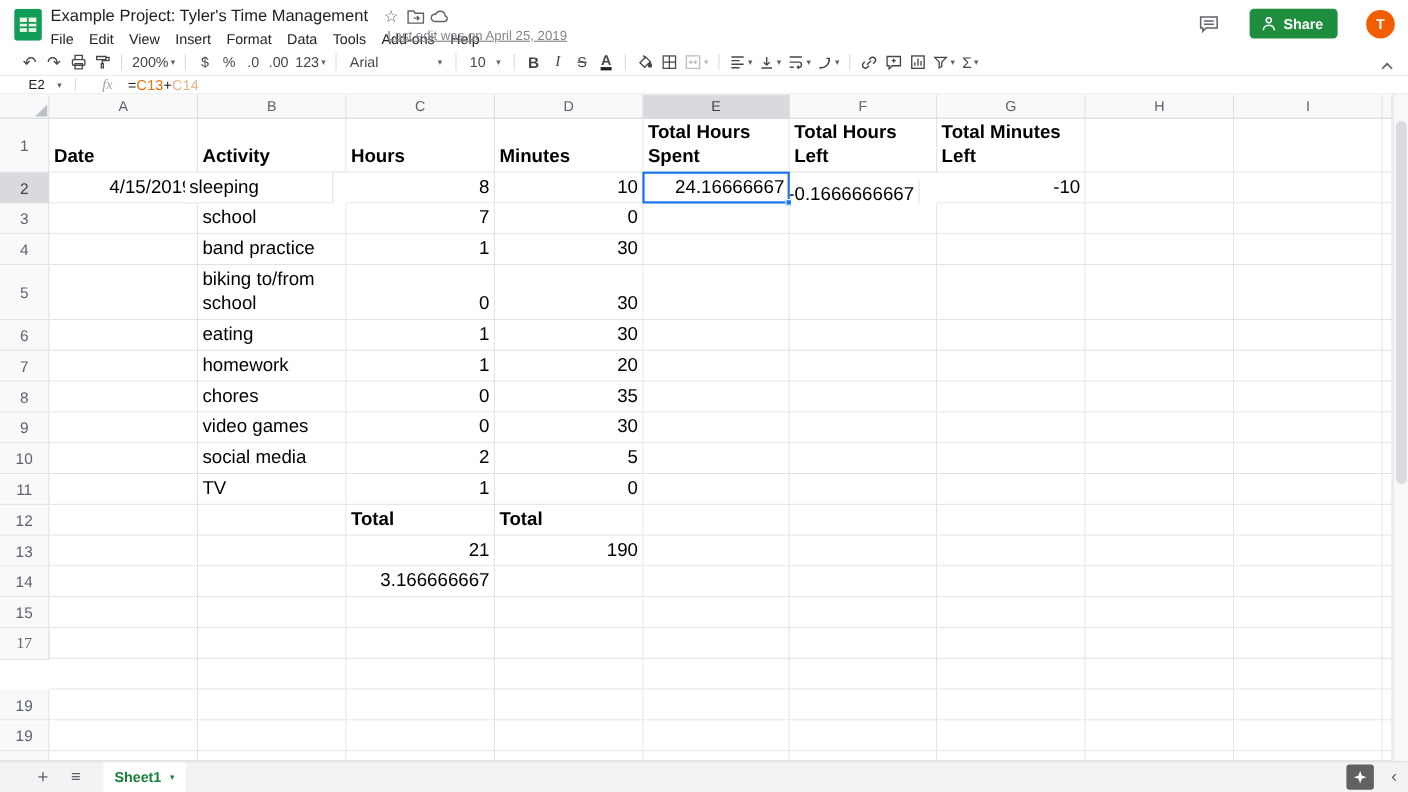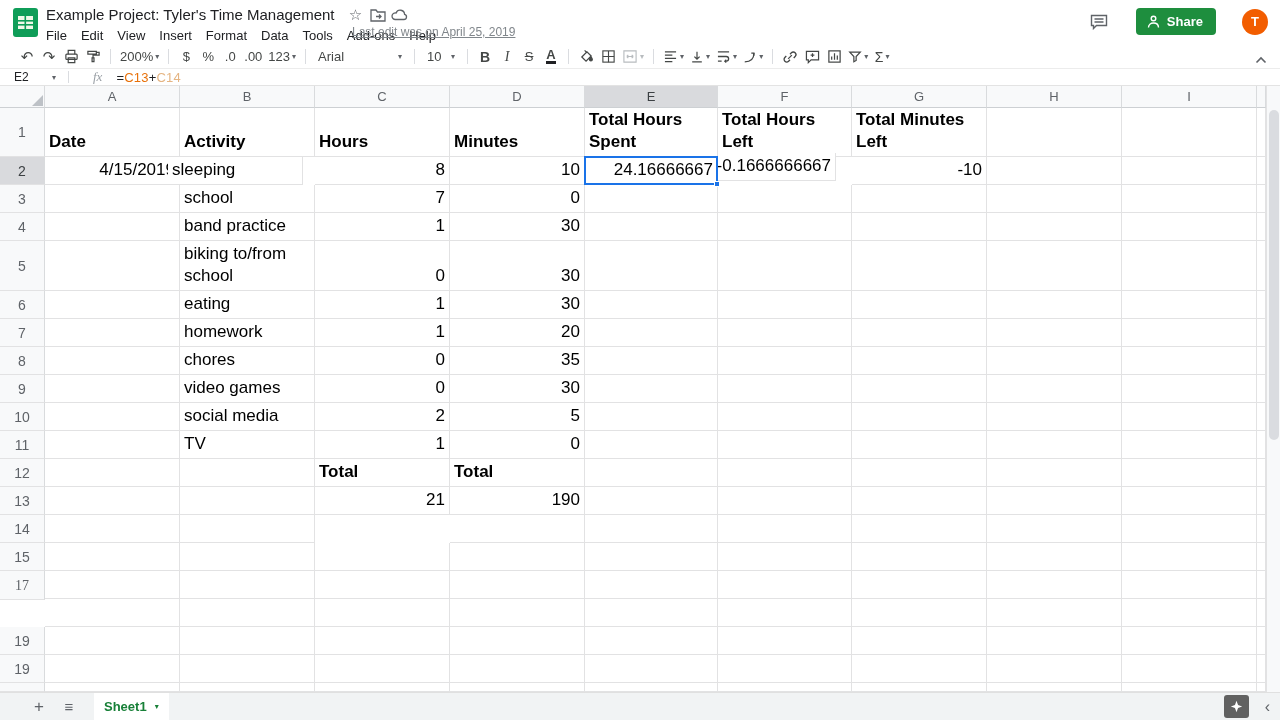--- a/index.html
+++ b/index.html
@@ -36,21 +36,21 @@
   .dimmed, .dimmed * { color:#b8bcbf !important; stroke:#b8bcbf !important; }
   #bold-btn { font-weight:bold; font-size:14px; }
   #italic-btn { font-style:italic; font-family:"Liberation Serif", serif; font-size:14px; }
   #strike-btn { text-decoration:line-through; font-size:13px; }
   #textcolor-btn { font-size:13px; font-weight:bold; border-bottom:3px solid #202124; line-height:12px; height:15px; }
   #collapse-toolbar { position:absolute; right:8px; top:4px; }
 
   
   #formulabar { position:absolute; left:0; top:68px; width:1280px; height:18px; background:#fff;
     border-top:1px solid #ececec; border-bottom:1px solid #e3e3e3; display:flex; align-items:center; }
-  #name-box { width:62px; padding-left:14px; font-size:12px; color:#202124; display:flex; align-items:center; justify-content:space-between; }
+  #name-box { width:62px; padding-left:26px; font-size:12px; color:#202124; display:flex; align-items:center; justify-content:space-between; }
   #name-box .caret { margin-right:6px; }
   #fx-label { font-family:"Liberation Serif", serif; font-style:italic; color:#9aa0a6; font-size:13px;
     margin:0 14px 0 18px; }
   #formula-text { font-size:13px; letter-spacing:0.2px; }
 
   
   #grid { position:absolute; left:0; top:86px; width:1266px; height:606px; background:#fff; overflow:hidden; }
   .colh { position:absolute; top:0; height:22px; background:#f8f9fa; border-right:1px solid #d9dbdd;
     border-bottom:1px solid #cdd0d3; display:flex; align-items:center; justify-content:center;
     font-size:13px; color:#5f6368; }
@@ -315,21 +315,21 @@
       <div class="cell bold" style="left: 718px; top: 22px; width: 134px; height: 49px;">Total Hours Left</div>
       <div class="cell" style="left: 987px; top: 22px; width: 135px; height: 49px;"></div>
       <div class="cell" style="left: 1122px; top: 22px; width: 135px; height: 49px;"></div>
       <div class="cell" style="left: 1257px; top: 22px; width: 9px; height: 49px;"></div>
       <div class="rowh sel" style="top: 71px; height: 28px;">2</div>
       <div class="cell ar" style="left: 45px; top: 71px; width: 135px; height: 28px;">4/15/2019</div>
       <div class="cell" style="left: 168px; top: 71px; width: 135px; height: 28px;">sleeping</div>
       <div class="cell ar" style="left: 315px; top: 71px; width: 135px; height: 28px;">8</div>
       <div class="cell ar" style="left: 450px; top: 71px; width: 135px; height: 28px;">10</div>
       <div class="cell ar" style="left: 585px; top: 71px; width: 133px; height: 28px;">24.16666667</div>
-      <div class="cell ar" style="left: 718px; top: 67px; width: 118px; height: 28px;">-0.1666666667</div>
+      <div class="cell ar" style="left: 718px; top: 78px; width: 118px; height: 28px;">-0.1666666667</div>
       <div class="cell ar" style="left: 852px; top: 71px; width: 135px; height: 28px;">-10</div>
       <div class="cell" style="left: 987px; top: 71px; width: 135px; height: 28px;"></div>
       <div class="cell" style="left: 1122px; top: 71px; width: 135px; height: 28px;"></div>
       <div class="cell" style="left: 1257px; top: 71px; width: 9px; height: 28px;"></div>
       <div class="rowh" style="top: 99px; height: 28px;">3</div>
       <div class="cell" style="left: 45px; top: 99px; width: 135px; height: 28px;"></div>
       <div class="cell" style="left: 180px; top: 99px; width: 135px; height: 28px;">school</div>
       <div class="cell ar" style="left: 315px; top: 99px; width: 135px; height: 28px;">7</div>
       <div class="cell ar" style="left: 450px; top: 99px; width: 135px; height: 28px;">0</div>
       <div class="cell" style="left: 585px; top: 99px; width: 133px; height: 28px;"></div>
@@ -444,20 +444,21 @@
       <div class="cell ar" style="left: 450px; top: 401px; width: 135px; height: 28px;">190</div>
       <div class="cell" style="left: 585px; top: 401px; width: 133px; height: 28px;"></div>
       <div class="cell" style="left: 718px; top: 401px; width: 134px; height: 28px;"></div>
       <div class="cell" style="left: 852px; top: 401px; width: 135px; height: 28px;"></div>
       <div class="cell" style="left: 987px; top: 401px; width: 135px; height: 28px;"></div>
       <div class="cell" style="left: 1122px; top: 401px; width: 135px; height: 28px;"></div>
       <div class="cell" style="left: 1257px; top: 401px; width: 9px; height: 28px;"></div>
       <div class="rowh" style="top: 429px; height: 28px;">14</div>
       <div class="cell" style="left: 45px; top: 429px; width: 135px; height: 28px;"></div>
       <div class="cell" style="left: 180px; top: 429px; width: 135px; height: 28px;"></div>
+      <div class="cell ar" style="left: 315px; top: 429px; width: 135px; height: 28px;">3.166666667</div>
       <div class="cell" style="left: 450px; top: 429px; width: 135px; height: 28px;"></div>
       <div class="cell" style="left: 585px; top: 429px; width: 133px; height: 28px;"></div>
       <div class="cell" style="left: 718px; top: 429px; width: 134px; height: 28px;"></div>
       <div class="cell" style="left: 852px; top: 429px; width: 135px; height: 28px;"></div>
       <div class="cell" style="left: 987px; top: 429px; width: 135px; height: 28px;"></div>
       <div class="cell" style="left: 1122px; top: 429px; width: 135px; height: 28px;"></div>
       <div class="cell" style="left: 1257px; top: 429px; width: 9px; height: 28px;"></div>
       <div class="rowh" style="top: 457px; height: 28px;">15</div>
       <div class="cell" style="left: 45px; top: 457px; width: 135px; height: 28px;"></div>
       <div class="cell" style="left: 180px; top: 457px; width: 135px; height: 28px;"></div>

